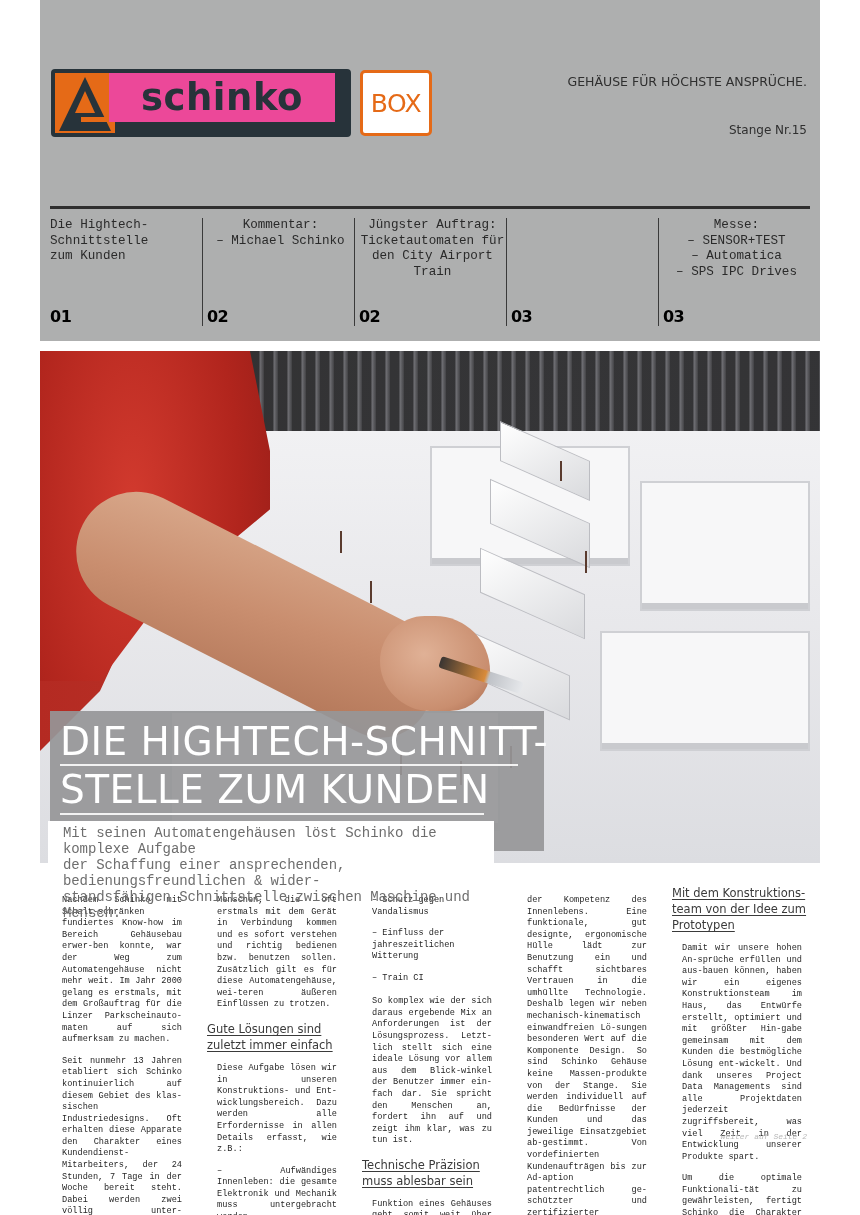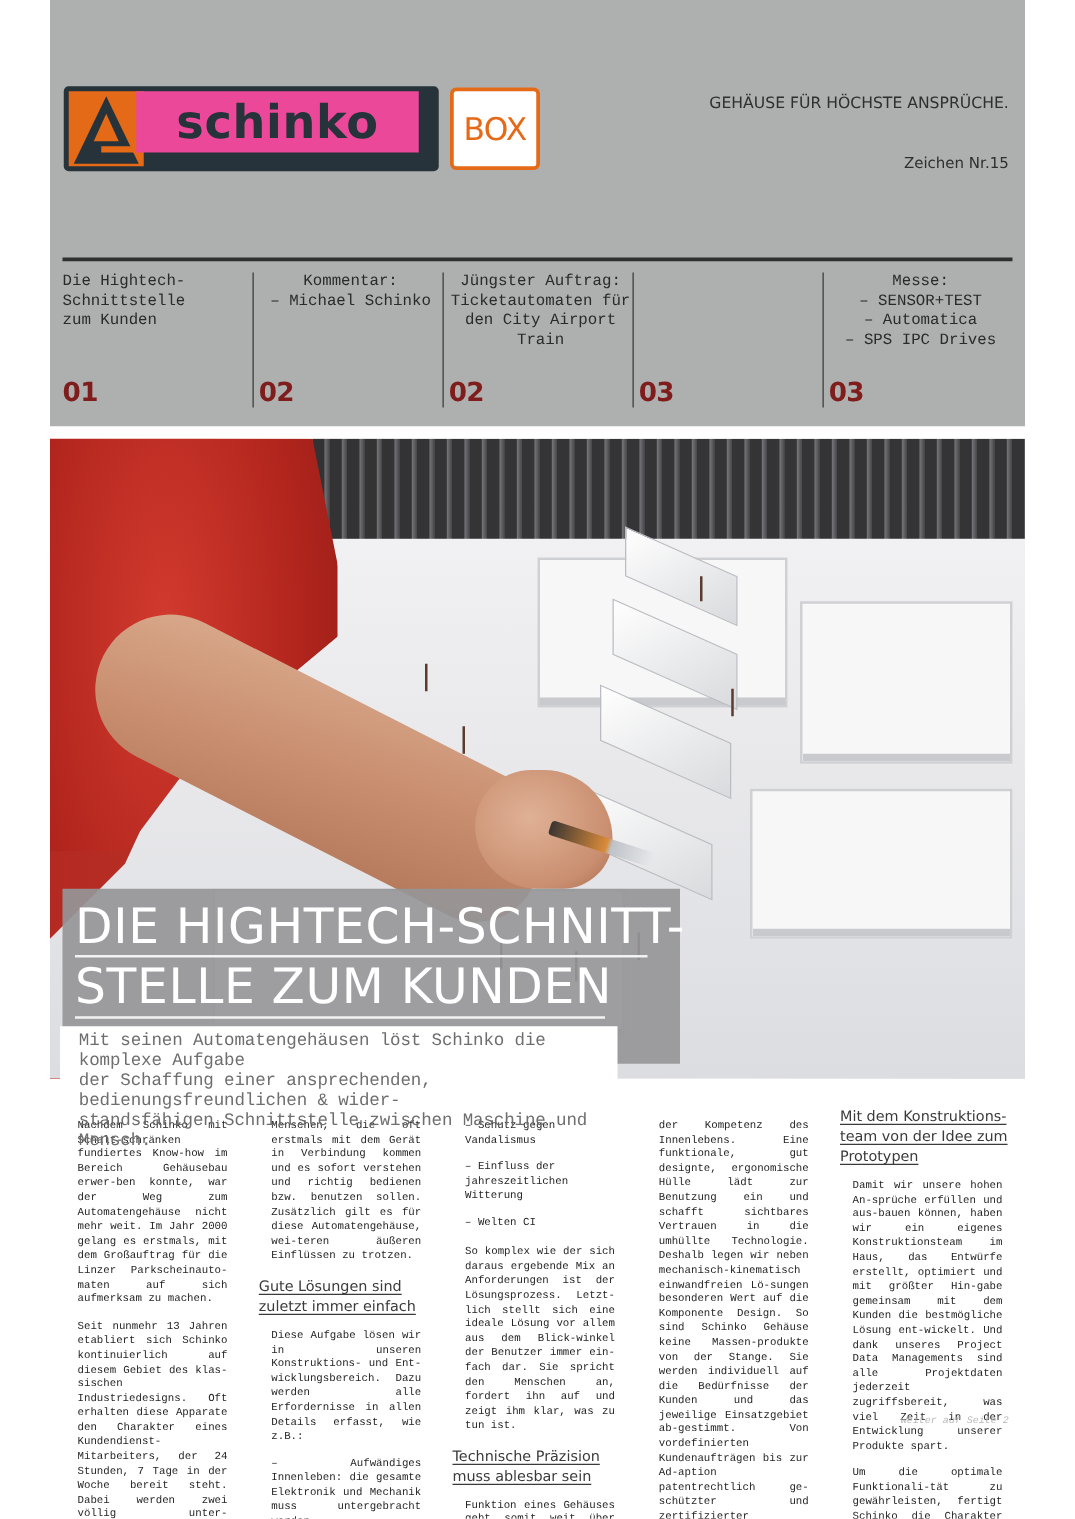--- a/index.html
+++ b/index.html
@@ -56,22 +56,22 @@
     position: relative; width: 155px; height: 108px;
     padding-left: 0;
   }
   .toc-item + .toc-item { border-left: 1.5px solid #3a3a3a; padding-left: 4px; text-align: center; }
   .toc-text {
     font-family: "Liberation Mono", monospace; font-size: 12.6px; line-height: 15.5px;
     color: #2a2a2a; white-space: pre-line;
   }
   .toc-page {
     position: absolute; bottom: 0; left: 0;
-    font-family: "DejaVu Sans", sans-serif; font-weight: bold; font-size: 21px;
-    color: #7f1d1d; letter-spacing: -0.5px;
+    font-family: "DejaVu Sans", sans-serif; font-weight: bold; font-size: 16px;
+    color: #000000; letter-spacing: -0.5px;
   }
   .toc-item + .toc-item .toc-page { left: 4px; }
 
   
   .hero {
     position: absolute; left: 40px; top: 351px; width: 780px; height: 512px;
     overflow: hidden;
     background:
       linear-gradient(180deg, rgba(20,20,22,0.0) 0%, rgba(0,0,0,0) 100%),
       linear-gradient(90deg, #b42a22 0%, #b83026 16%, #c9c6c2 30%, #e8e8ea 50%, #ededf0 70%, #d9dadd 100%);
@@ -189,21 +189,21 @@
       <svg width="60" height="60" viewBox="0 0 60 60">
         <polygon points="30,4 56,58 4,58" fill="#27333a"></polygon>
         <polygon points="30,18 40,40 20,40" fill="#e56a17"></polygon>
         <rect x="26" y="44" width="30" height="5" fill="#e56a17"></rect>
       </svg>
     </div>
     <div class="logo-word">schinko</div>
   </div>
   <div class="box-badge">BOX</div>
   <div class="tagline">GEHÄUSE FÜR HÖCHSTE ANSPRÜCHE.</div>
-  <div class="issue">Zeichen Nr.15</div>
+  <div class="issue">Stange Nr.15</div>
 
   <div class="toc-rule"></div>
   <nav class="toc">
     <div class="toc-item">
       <div class="toc-text">Die Hightech-
 Schnittstelle
 zum Kunden</div>
       <div class="toc-page">01</div>
     </div>
     <div class="toc-item">
@@ -281,21 +281,21 @@
     <p>Menschen, die oft erstmals mit dem Gerät in Verbindung kommen und es sofort verstehen und richtig bedienen bzw. benutzen sollen. Zusätzlich gilt es für diese Automatengehäuse, wei-teren äußeren Einflüssen zu trotzen.</p>
     <div class="sub">Gute Lösungen sind zuletzt immer einfach</div>
     <p>Diese Aufgabe lösen wir in unseren Konstruktions- und Ent-wicklungsbereich. Dazu werden alle Erfordernisse in allen Details erfasst, wie z.B.:</p>
     <p>– Aufwändiges Innenleben: die gesamte Elektronik und Mechanik muss untergebracht werden</p>
     <p>– Einfaches Geräteservice: Öff-nen und Schließen (z.B. Geld entnehmen, Tickets einfüllen, Fremdkörper ausfiltern, uvm.)</p>
   </div>
 
   <div class="col" style="left:310px;">
     <p class="list">– Schutz gegen Vandalismus</p>
     <p class="list">– Einfluss der jahreszeitlichen Witterung</p>
-    <p class="list">– Welten CI</p>
+    <p class="list">– Train CI</p>
     <p class="gap">So komplex wie der sich daraus ergebende Mix an Anforderungen ist der Lösungsprozess. Letzt-lich stellt sich eine ideale Lösung vor allem aus dem Blick-winkel der Benutzer immer ein-fach dar. Sie spricht den Menschen an, fordert ihn auf und zeigt ihm klar, was zu tun ist.</p>
     <div class="sub">Technische Präzision muss ablesbar sein</div>
     <p>Funktion eines Gehäuses geht somit weit über die reine technische Schutzfunktion hi-naus. Sie ist vielmehr ein nach außen hin sichtbares Zeichen</p>
   </div>
 
   <div class="col" style="left:465px;">
     <p>der Kompetenz des Innenlebens. Eine funktionale, gut designte, ergonomische Hülle lädt zur Benutzung ein und schafft sichtbares Vertrauen in die umhüllte Technologie. Deshalb legen wir neben mechanisch-kinematisch einwandfreien Lö-sungen besonderen Wert auf die Komponente Design. So sind Schinko Gehäuse keine Massen-produkte von der Stange. Sie werden individuell auf die Bedürfnisse der Kunden und das jeweilige Einsatzgebiet ab-gestimmt. Von vordefinierten Kundenaufträgen bis zur Ad-aption patentrechtlich ge-schützter und zertifizierter Eigenentwicklungen: Gut umge-setztes Industriedesign trifft auf exzellente Technik um die volle Funktionalität zu rea-lisieren.</p>
   </div>
 
   <div class="col" style="left:620px;">

